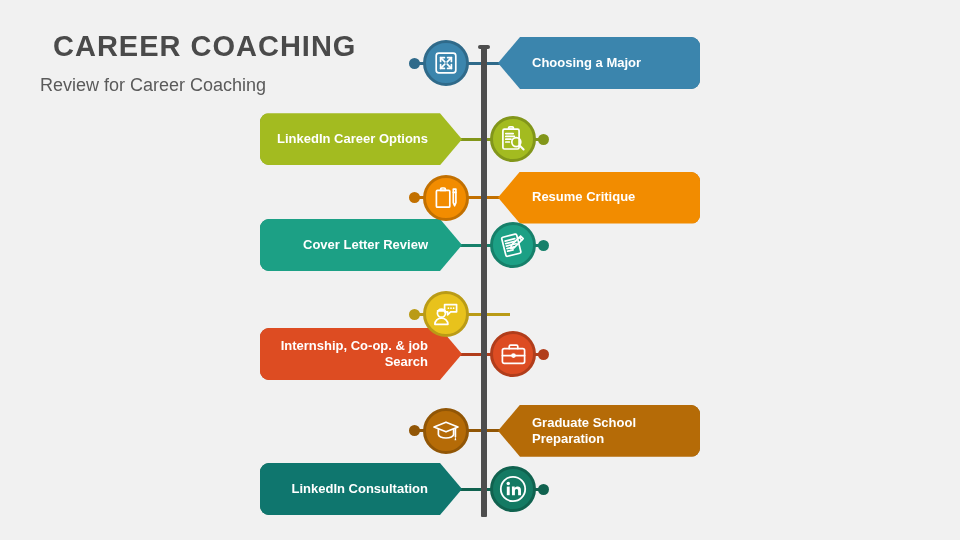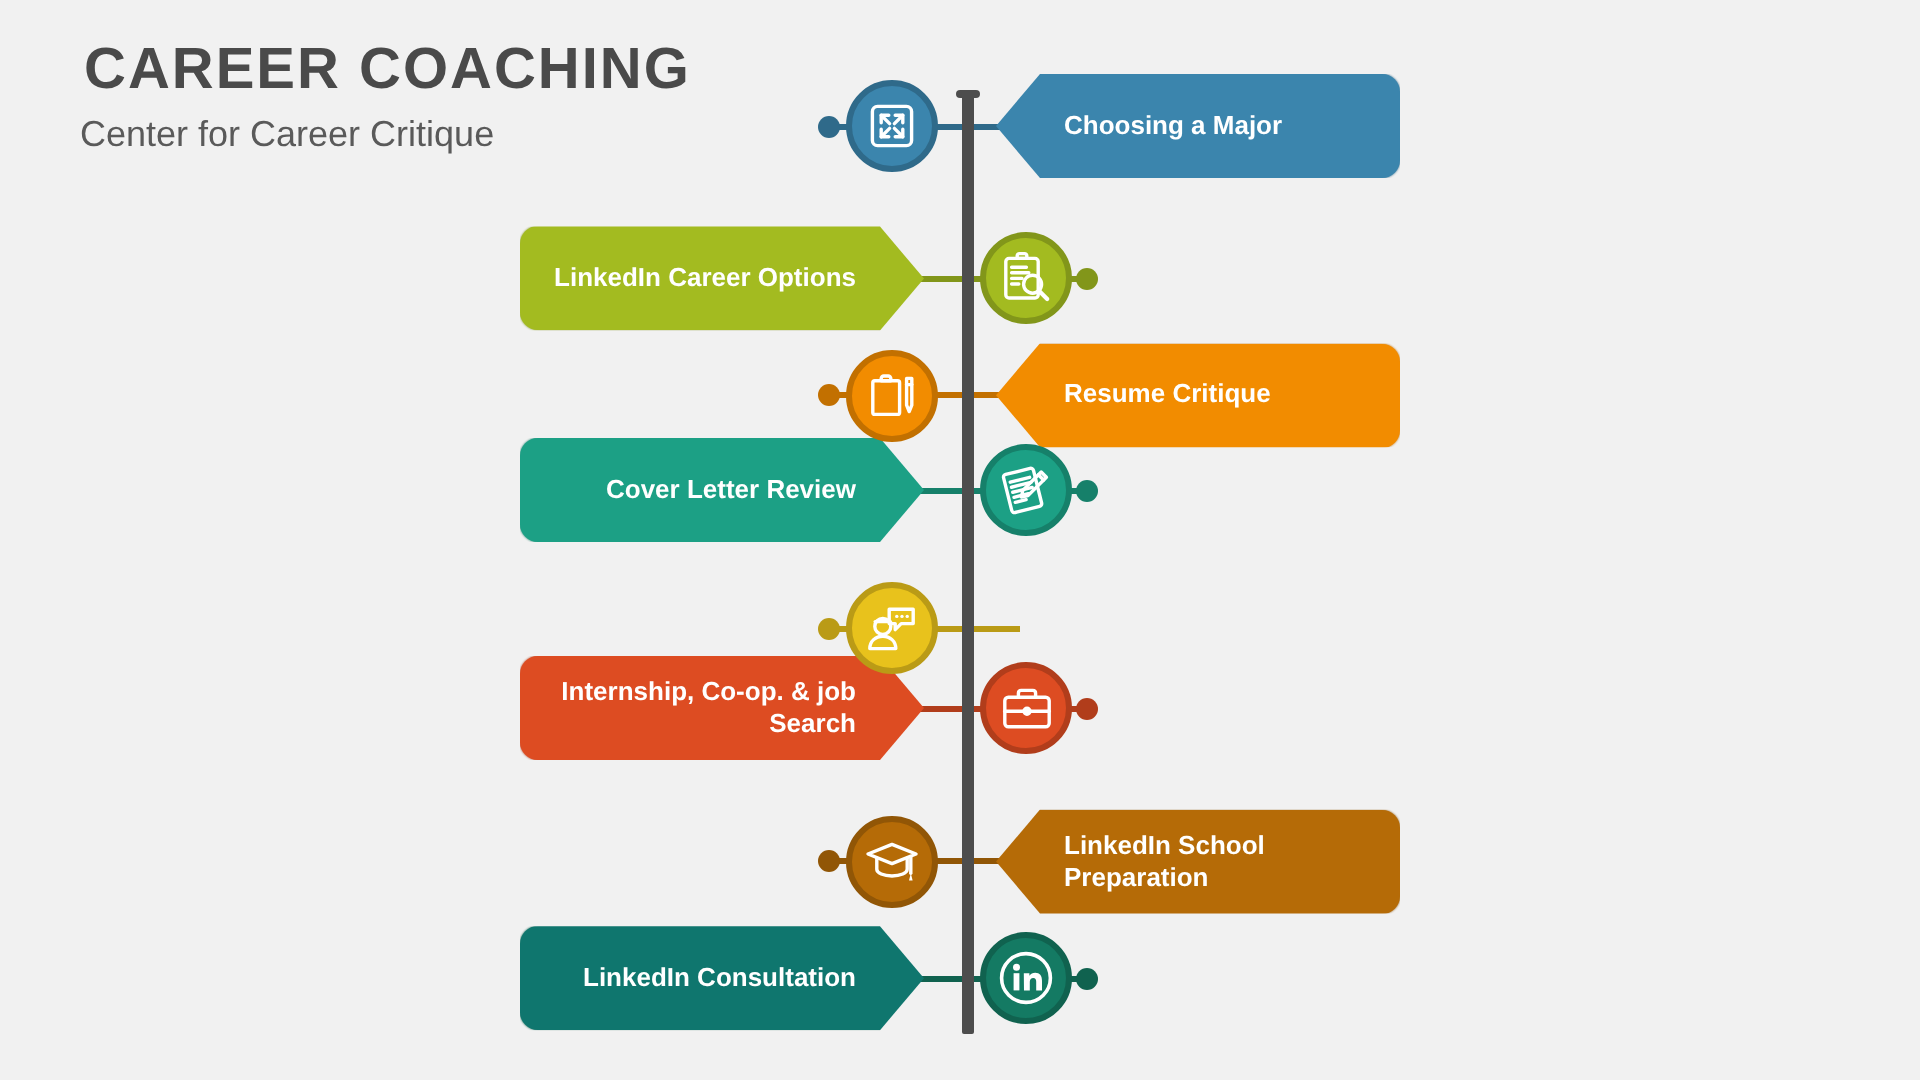--- a/index.html
+++ b/index.html
@@ -9,21 +9,21 @@
     background:#f1f1f1;
     font-family:"Liberation Sans", sans-serif;
     -webkit-font-smoothing:antialiased;
   }
   #slide{position:relative;width:960px;height:540px;background:#f1f1f1;}
 
   
   #heading{position:absolute;left:38px;top:16px;}
   #title{
     font-size:29px;font-weight:bold;color:#4a4a4a;
-    letter-spacing:1.0px;line-height:1.05;margin:4px;white-space:nowrap;
+    letter-spacing:1.0px;line-height:1.05;margin:15px;white-space:nowrap;
   }
   #subtitle{
     font-size:18px;color:#5a5a5a;margin:8px 0 0 2px;
     line-height:1.1;white-space:nowrap;font-weight:normal;
   }
 
   
   #spine{
     position:absolute;left:481px;top:47px;width:6px;height:470px;
     background:#4d4d4d;border-radius:1px;
@@ -80,21 +80,21 @@
     text-align:right;
   }
 </style>
 </head>
 <body>
 
 <div id="slide">
 
   <div id="heading">
     <h1 id="title">CAREER COACHING</h1>
-    <div id="subtitle">Center for Career Critique</div>
+    <div id="subtitle">Review for Career Coaching</div>
   </div>
 
   <div id="spine-cap-top" style="z-index: 2;"></div>
   <div id="spine" style="z-index: 2;"></div>
 
   <div id="rows">
       <div class="row" style="top: 34px;">
         <div class="conn" style="background: rgb(47, 106, 138); left: 466px; width: 44px; z-index: 1;"></div>
         <div class="conn" style="background: rgb(47, 106, 138); left: 414px; width: 12px; z-index: 1;"></div>
         <div class="dot" style="background: rgb(47, 106, 138); left: 409px; z-index: 1;"></div>
@@ -196,21 +196,21 @@
         <path d="M3.4 15.6h22.2" fill="none" stroke="#ffffff" stroke-width="1.7" stroke-linecap="round" stroke-linejoin="round"></path>
         <circle cx="14.5" cy="15.6" r="1.5" fill="none" stroke="#ffffff" stroke-width="1.7" stroke-linecap="round" stroke-linejoin="round"></circle>
       </svg>
         </div>
       </div>
       <div class="row" style="top: 401.8px;">
         <div class="conn" style="background: rgb(145, 86, 6); left: 466px; width: 44px; z-index: 1;"></div>
         <div class="conn" style="background: rgb(145, 86, 6); left: 414px; width: 12px; z-index: 1;"></div>
         <div class="dot" style="background: rgb(145, 86, 6); left: 409px; z-index: 1;"></div>
         <div class="pill right" style="background: rgb(181, 107, 7); filter: drop-shadow(rgb(145, 86, 6) 0px 0px 0.6px); z-index: 1;">
-          <span class="txt">LinkedIn School Preparation</span>
+          <span class="txt">Graduate School Preparation</span>
         </div>
         <div class="bubble" style="background: rgb(181, 107, 7); border: 3px solid rgb(145, 86, 6); left: 423px; z-index: 3;">
           <svg width="30" height="30" viewBox="0 0 30 30">
         <path d="M15 6.2L27 11.0 15 15.8 3 11.0z" fill="none" stroke="#ffffff" stroke-width="1.7" stroke-linecap="round" stroke-linejoin="round"></path>
         <path d="M7.4 13.0v5.6c0 1.9 3.4 3.4 7.6 3.4s7.6-1.5 7.6-3.4v-5.6" fill="none" stroke="#ffffff" stroke-width="1.7" stroke-linecap="round" stroke-linejoin="round"></path>
         <path d="M24.4 12.4v8.2" fill="none" stroke="#ffffff" stroke-width="1.7" stroke-linecap="round" stroke-linejoin="round"></path>
         <path d="M24.4 20.6l-.9 3.6h1.8z" fill="#ffffff" stroke="none"></path>
       </svg>
         </div>
       </div>

